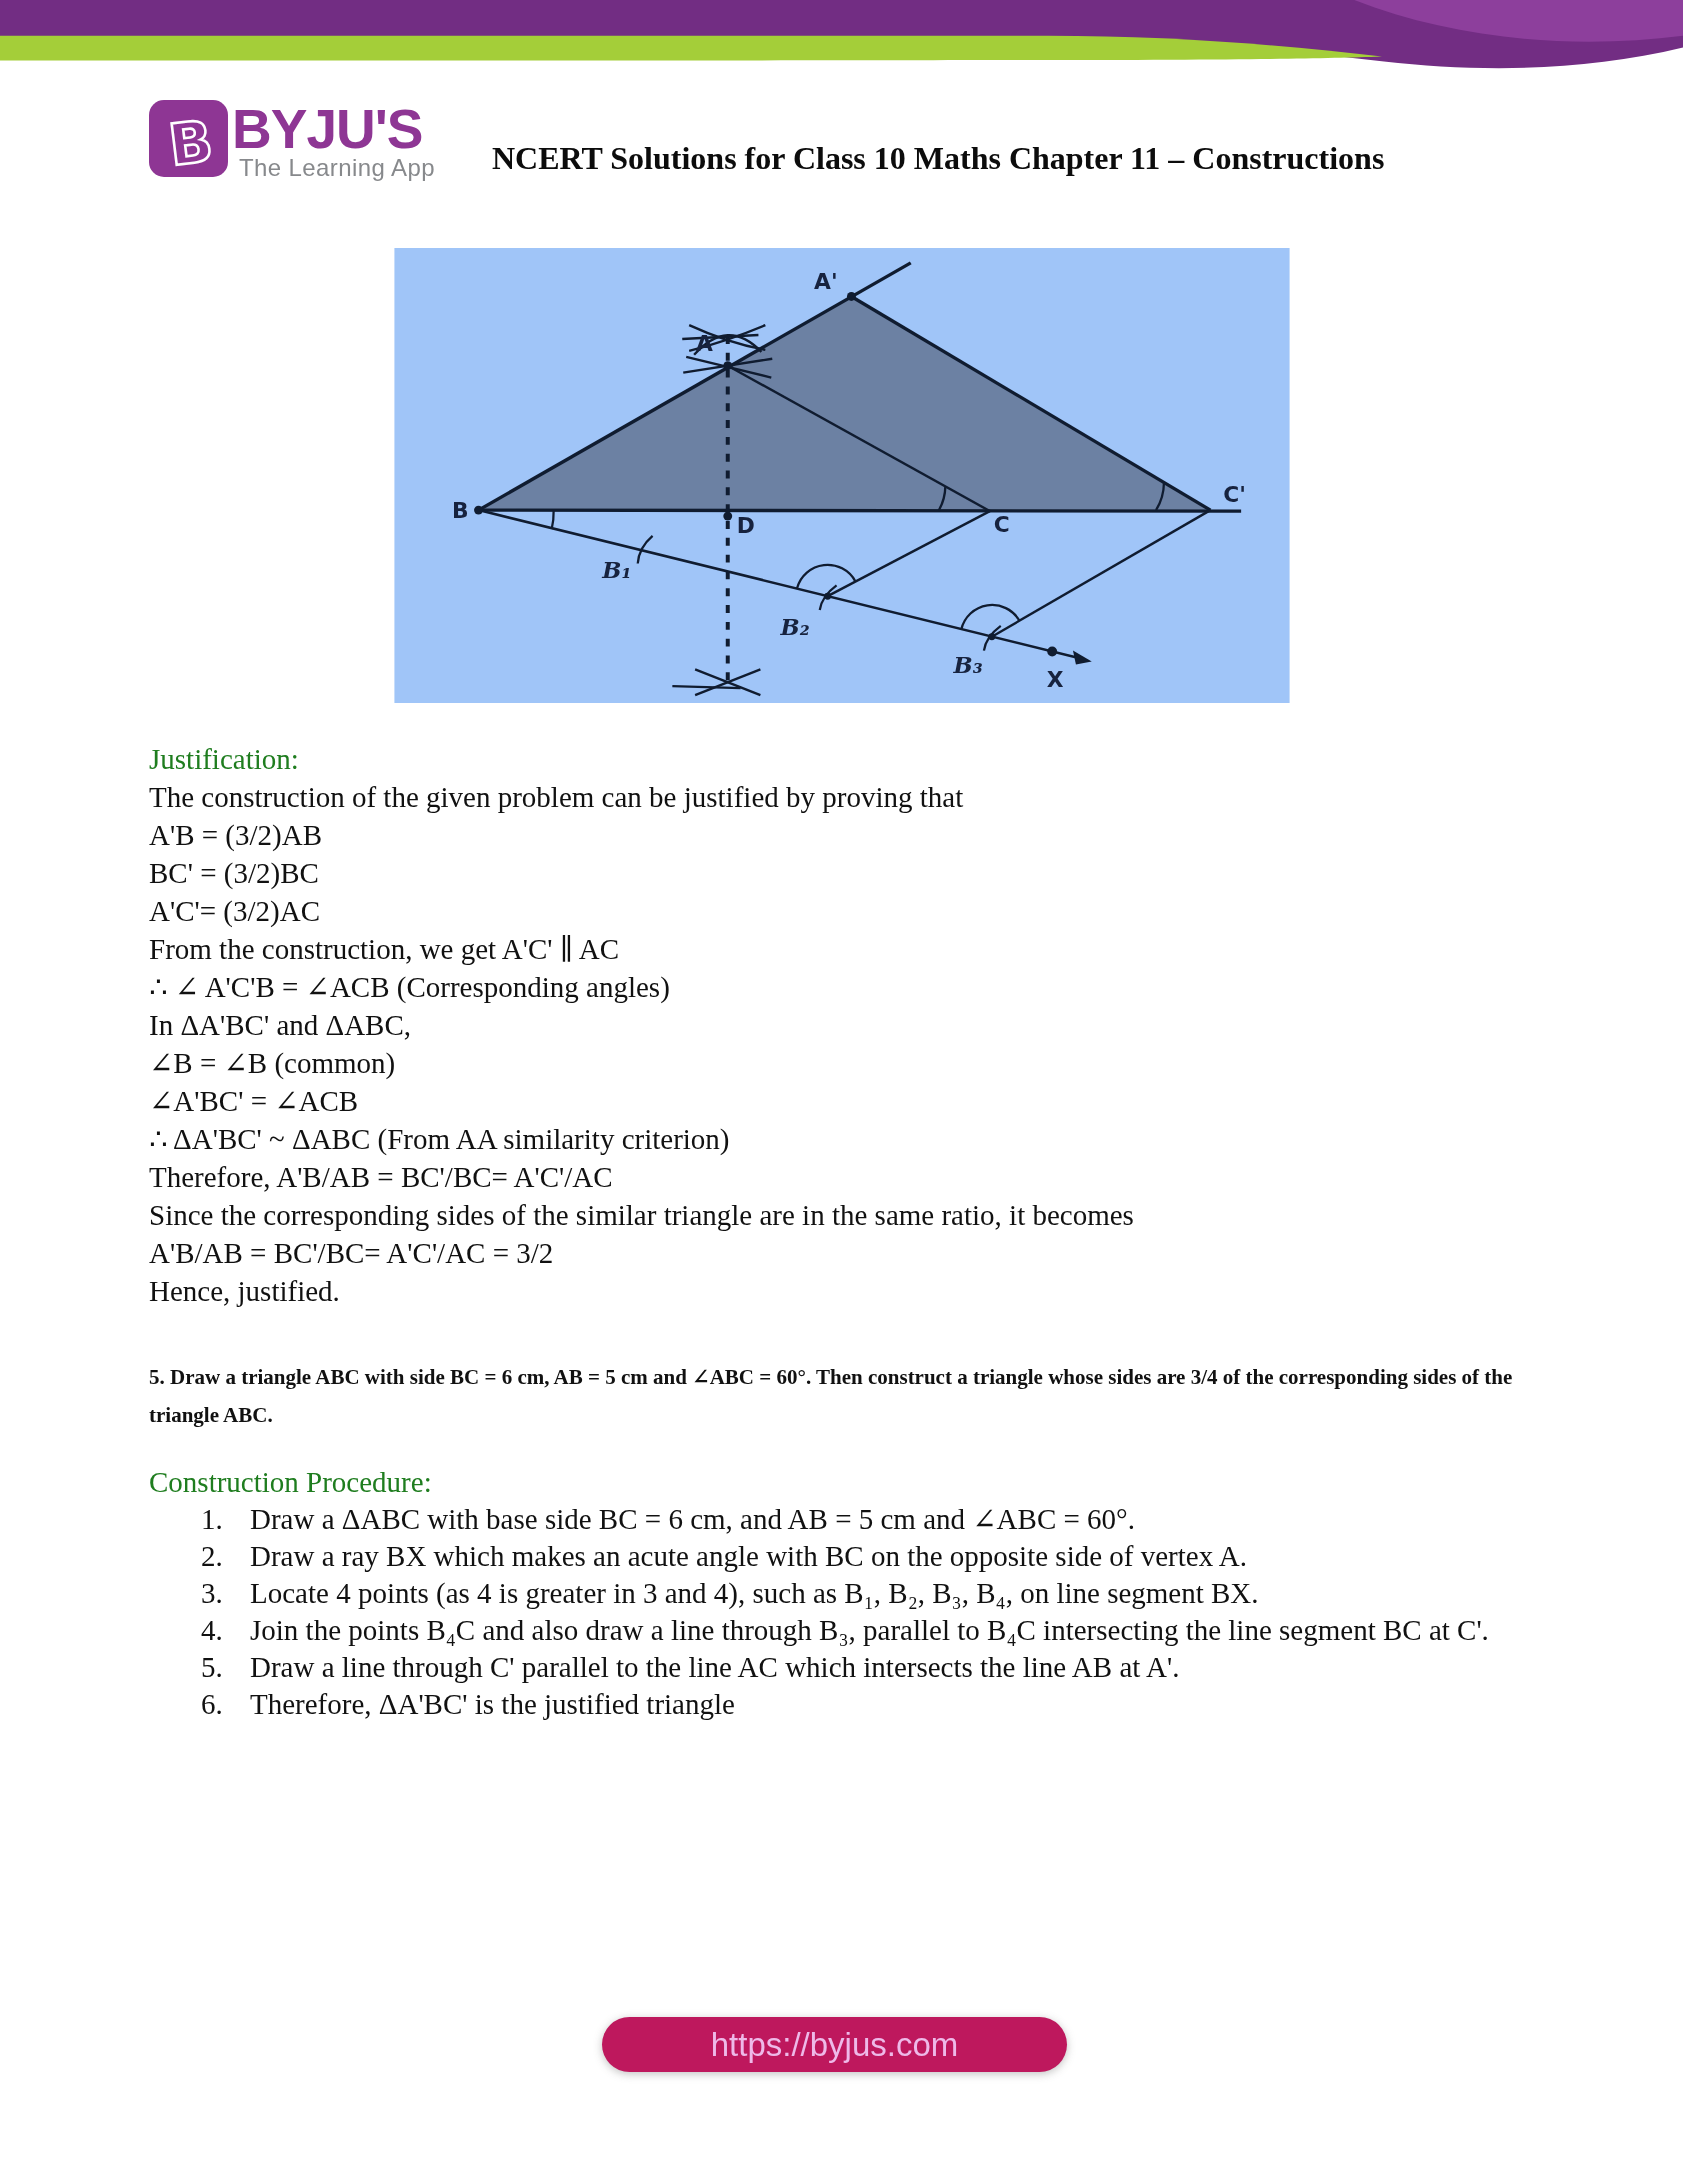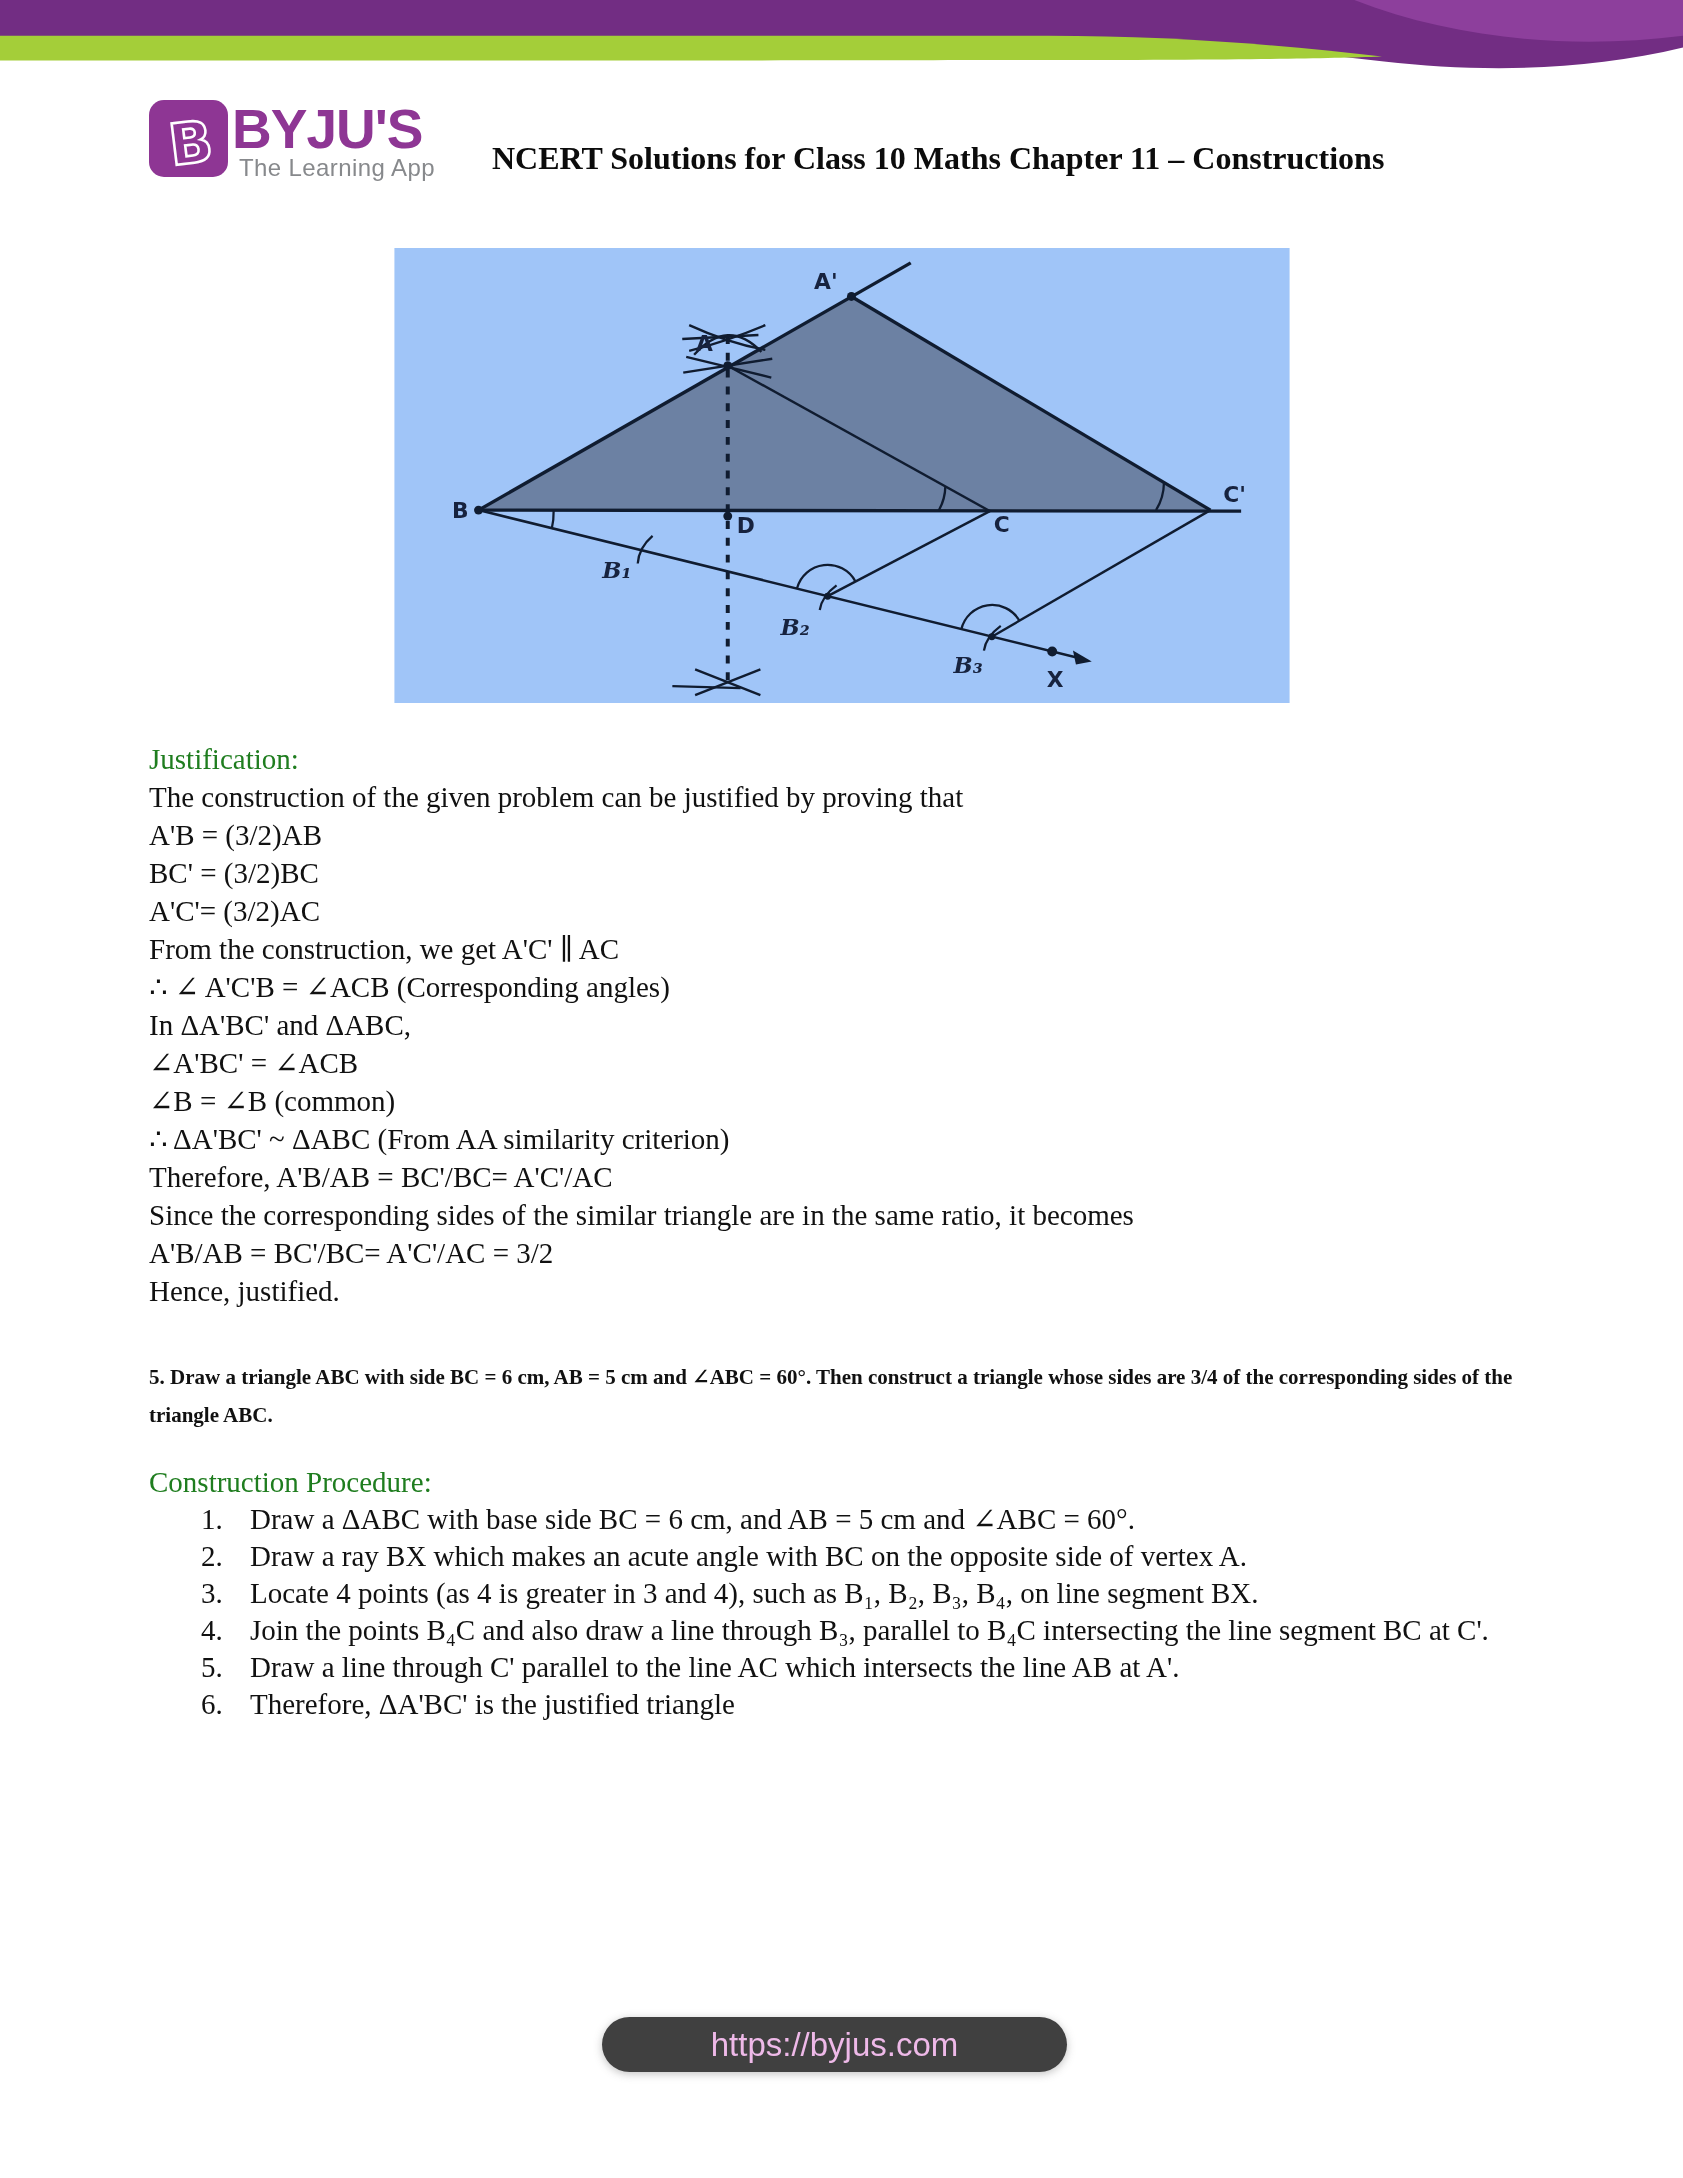--- a/index.html
+++ b/index.html
@@ -30,21 +30,21 @@
   .green{color:#1f7d1f;}
   #justification{left:149px;top:740px;font-size:29px;line-height:38px;}
   #question5{left:149px;top:1358px;width:1416px;font-size:21px;line-height:38px;font-weight:bold;}
   #cp-heading{left:149px;top:1463px;font-size:29px;line-height:38px;}
   #steps{left:201px;top:1501px;width:1346px;font-size:29px;line-height:37px;}
   .step-row{display:flex;align-items:flex-start;}
   .step-num{width:49px;flex:0 0 49px;}
   .step-text{flex:1;}
 
   
-  #footer-pill{left:602px;top:2017px;width:465px;height:55px;background:#404040;border-radius:28px;
+  #footer-pill{left:602px;top:2017px;width:465px;height:55px;background:#be185d;border-radius:28px;
        display:flex;align-items:center;justify-content:center;
        font-family:"Liberation Sans","DejaVu Sans",sans-serif;font-size:33px;color:#eeb9e8;
        box-shadow:0 2px 8px rgba(120,120,120,0.45);}
 </style>
 </head>
 <body>
 
 <svg id="top-deco" class="abs" width="1683" height="119" viewBox="0 0 1700 120">
   <path fill="#722d83" d="M0,0 H1700 V48 C1600,72 1495,73 1398,62 C1275,48 1165,38 1045,38 L0,38 Z"></path>
   <path fill="#8d3f9c" d="M1368,0 C1470,40 1590,50 1700,36 L1700,0 Z"></path>
@@ -130,22 +130,22 @@
 
 <div id="justification" class="abs">
   <div class="green">Justification:</div>
   <div>The construction of the given problem can be justified by proving that</div>
   <div>A'B = (3/2)AB</div>
   <div>BC' = (3/2)BC</div>
   <div>A'C'= (3/2)AC</div>
   <div>From the construction, we get A'C' ∥ AC</div>
   <div>∴ ∠ A'C'B = ∠ACB (Corresponding angles)</div>
   <div>In ΔA'BC' and ΔABC,</div>
+  <div>∠B = ∠B (common)</div>
   <div>∠A'BC' = ∠ACB</div>
-  <div>∠B = ∠B (common)</div>
   <div>∴ ΔA'BC' ~ ΔABC (From AA similarity criterion)</div>
   <div>Therefore, A'B/AB = BC'/BC= A'C'/AC</div>
   <div>Since the corresponding sides of the similar triangle are in the same ratio, it becomes</div>
   <div>A'B/AB = BC'/BC= A'C'/AC = 3/2</div>
   <div>Hence, justified.</div>
 </div>
 
 <div id="question5" class="abs">5. Draw a triangle ABC with side BC = 6 cm, AB = 5 cm and ∠ABC = 60°. Then construct a triangle whose sides are 3/4 of the corresponding sides of the triangle ABC.</div>
 
 <div id="cp-heading" class="abs green">Construction Procedure:</div>

